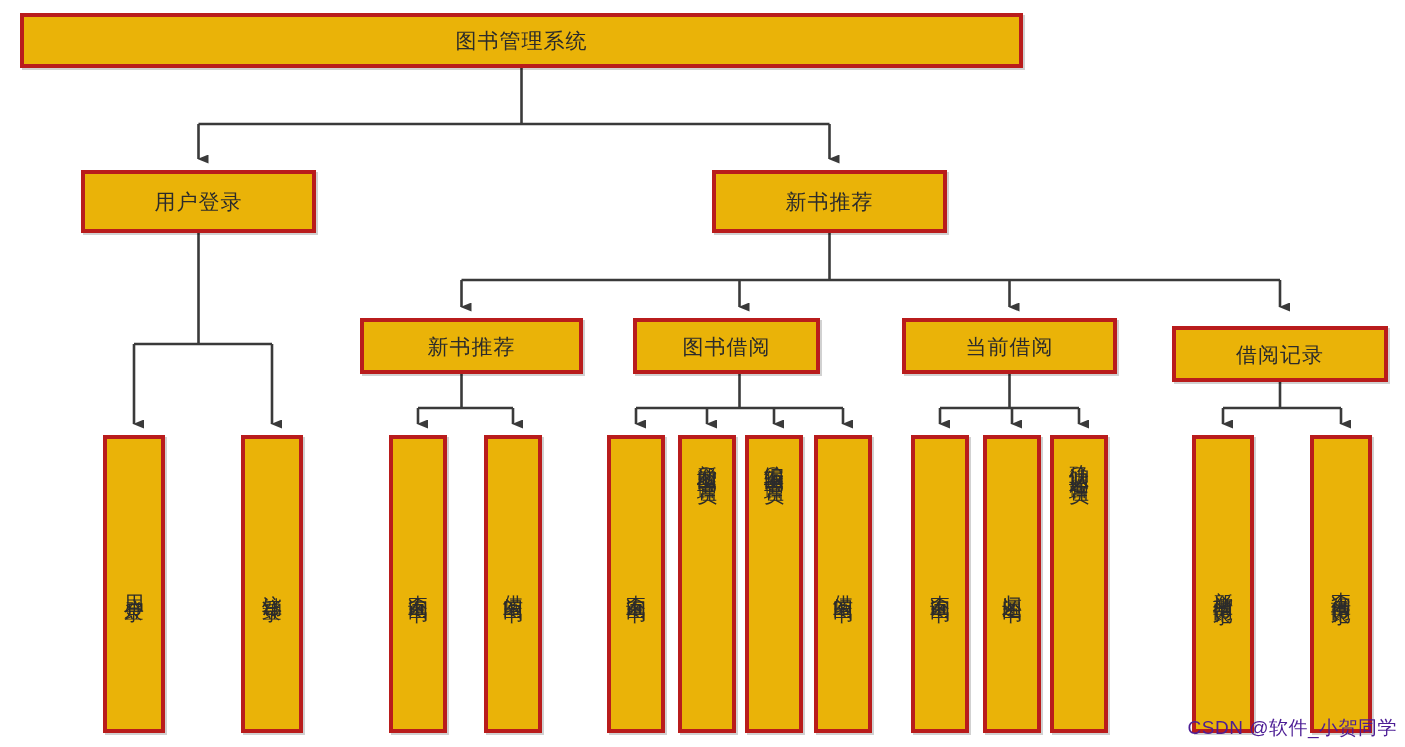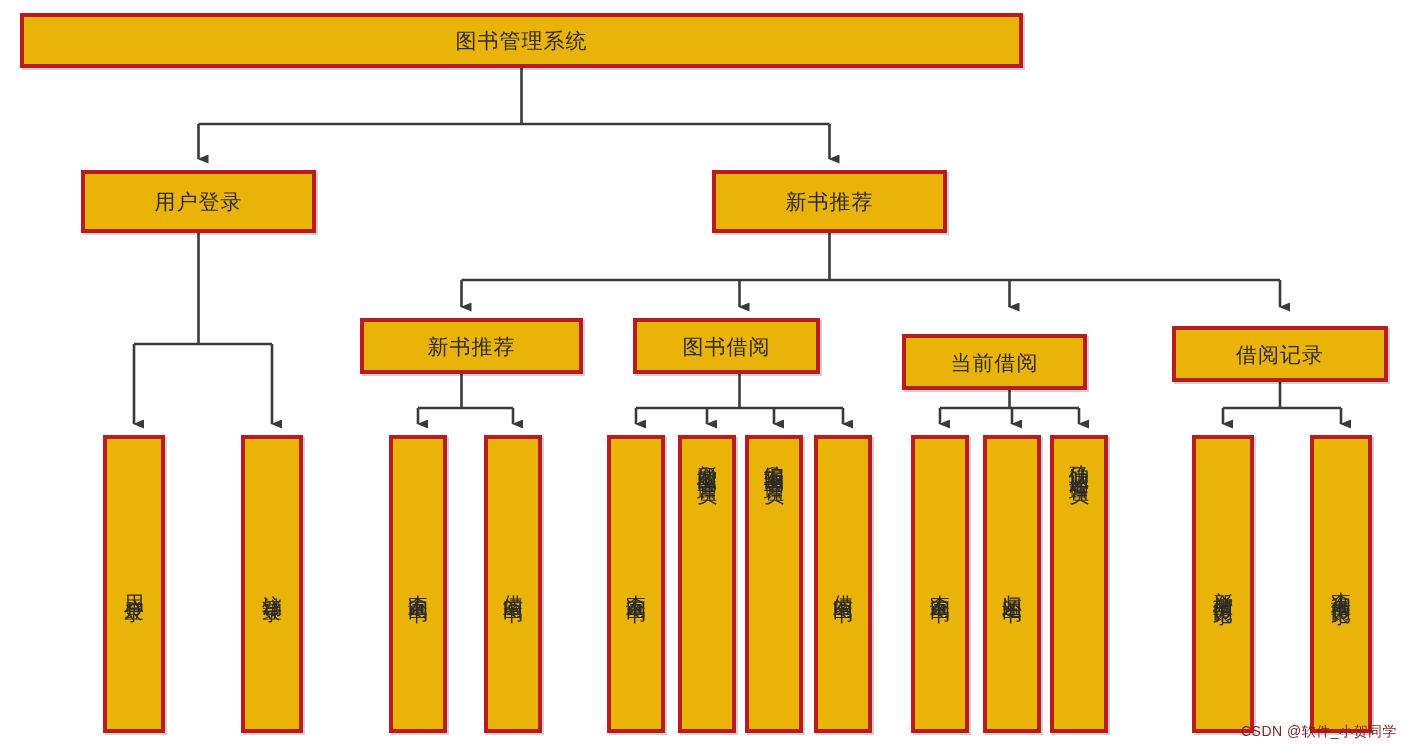--- a/index.html
+++ b/index.html
@@ -59,22 +59,22 @@
     margin-top: 2px;
   }
   .node.leaf.align-center {
     align-items: center;
     padding-top: 0;
   }
   .watermark {
     position: absolute;
     right: 8px;
     bottom: 6px;
-    font-size: 14px;
-    color: #7f1d1d;
+    font-size: 19px;
+    color: #4c1d95;
     letter-spacing: 0.5px;
     white-space: nowrap;
     user-select: none;
   }
 </style>
 </head>
 <body>
 
 <div id="canvas">
 
@@ -130,21 +130,21 @@
       </div>
       <div class="node level1" style="left: 712px; top: 170px; width: 235px; height: 63px;">
         <span class="node-label">新书推荐</span>
       </div>
       <div class="node level2" style="left: 360px; top: 318px; width: 223px; height: 56px;">
         <span class="node-label">新书推荐</span>
       </div>
       <div class="node level2" style="left: 633px; top: 318px; width: 187px; height: 56px;">
         <span class="node-label">图书借阅</span>
       </div>
-      <div class="node level2" style="left: 902px; top: 318px; width: 185px; height: 56px; margin-top: 16px;">
+      <div class="node level2" style="left: 902px; top: 318px; width: 215px; height: 56px;">
         <span class="node-label">当前借阅</span>
       </div>
       <div class="node level2" style="left: 1172px; top: 326px; width: 216px; height: 56px;">
         <span class="node-label">借阅记录</span>
       </div>
       <div class="node level3 leaf align-center" style="left: 103px; top: 435px; width: 62px; height: 298px;">
         <span class="node-label">用户登录</span>
       </div>
       <div class="node level3 leaf align-center" style="left: 241px; top: 435px; width: 62px; height: 298px;">
         <span class="node-label">注销登录</span>

